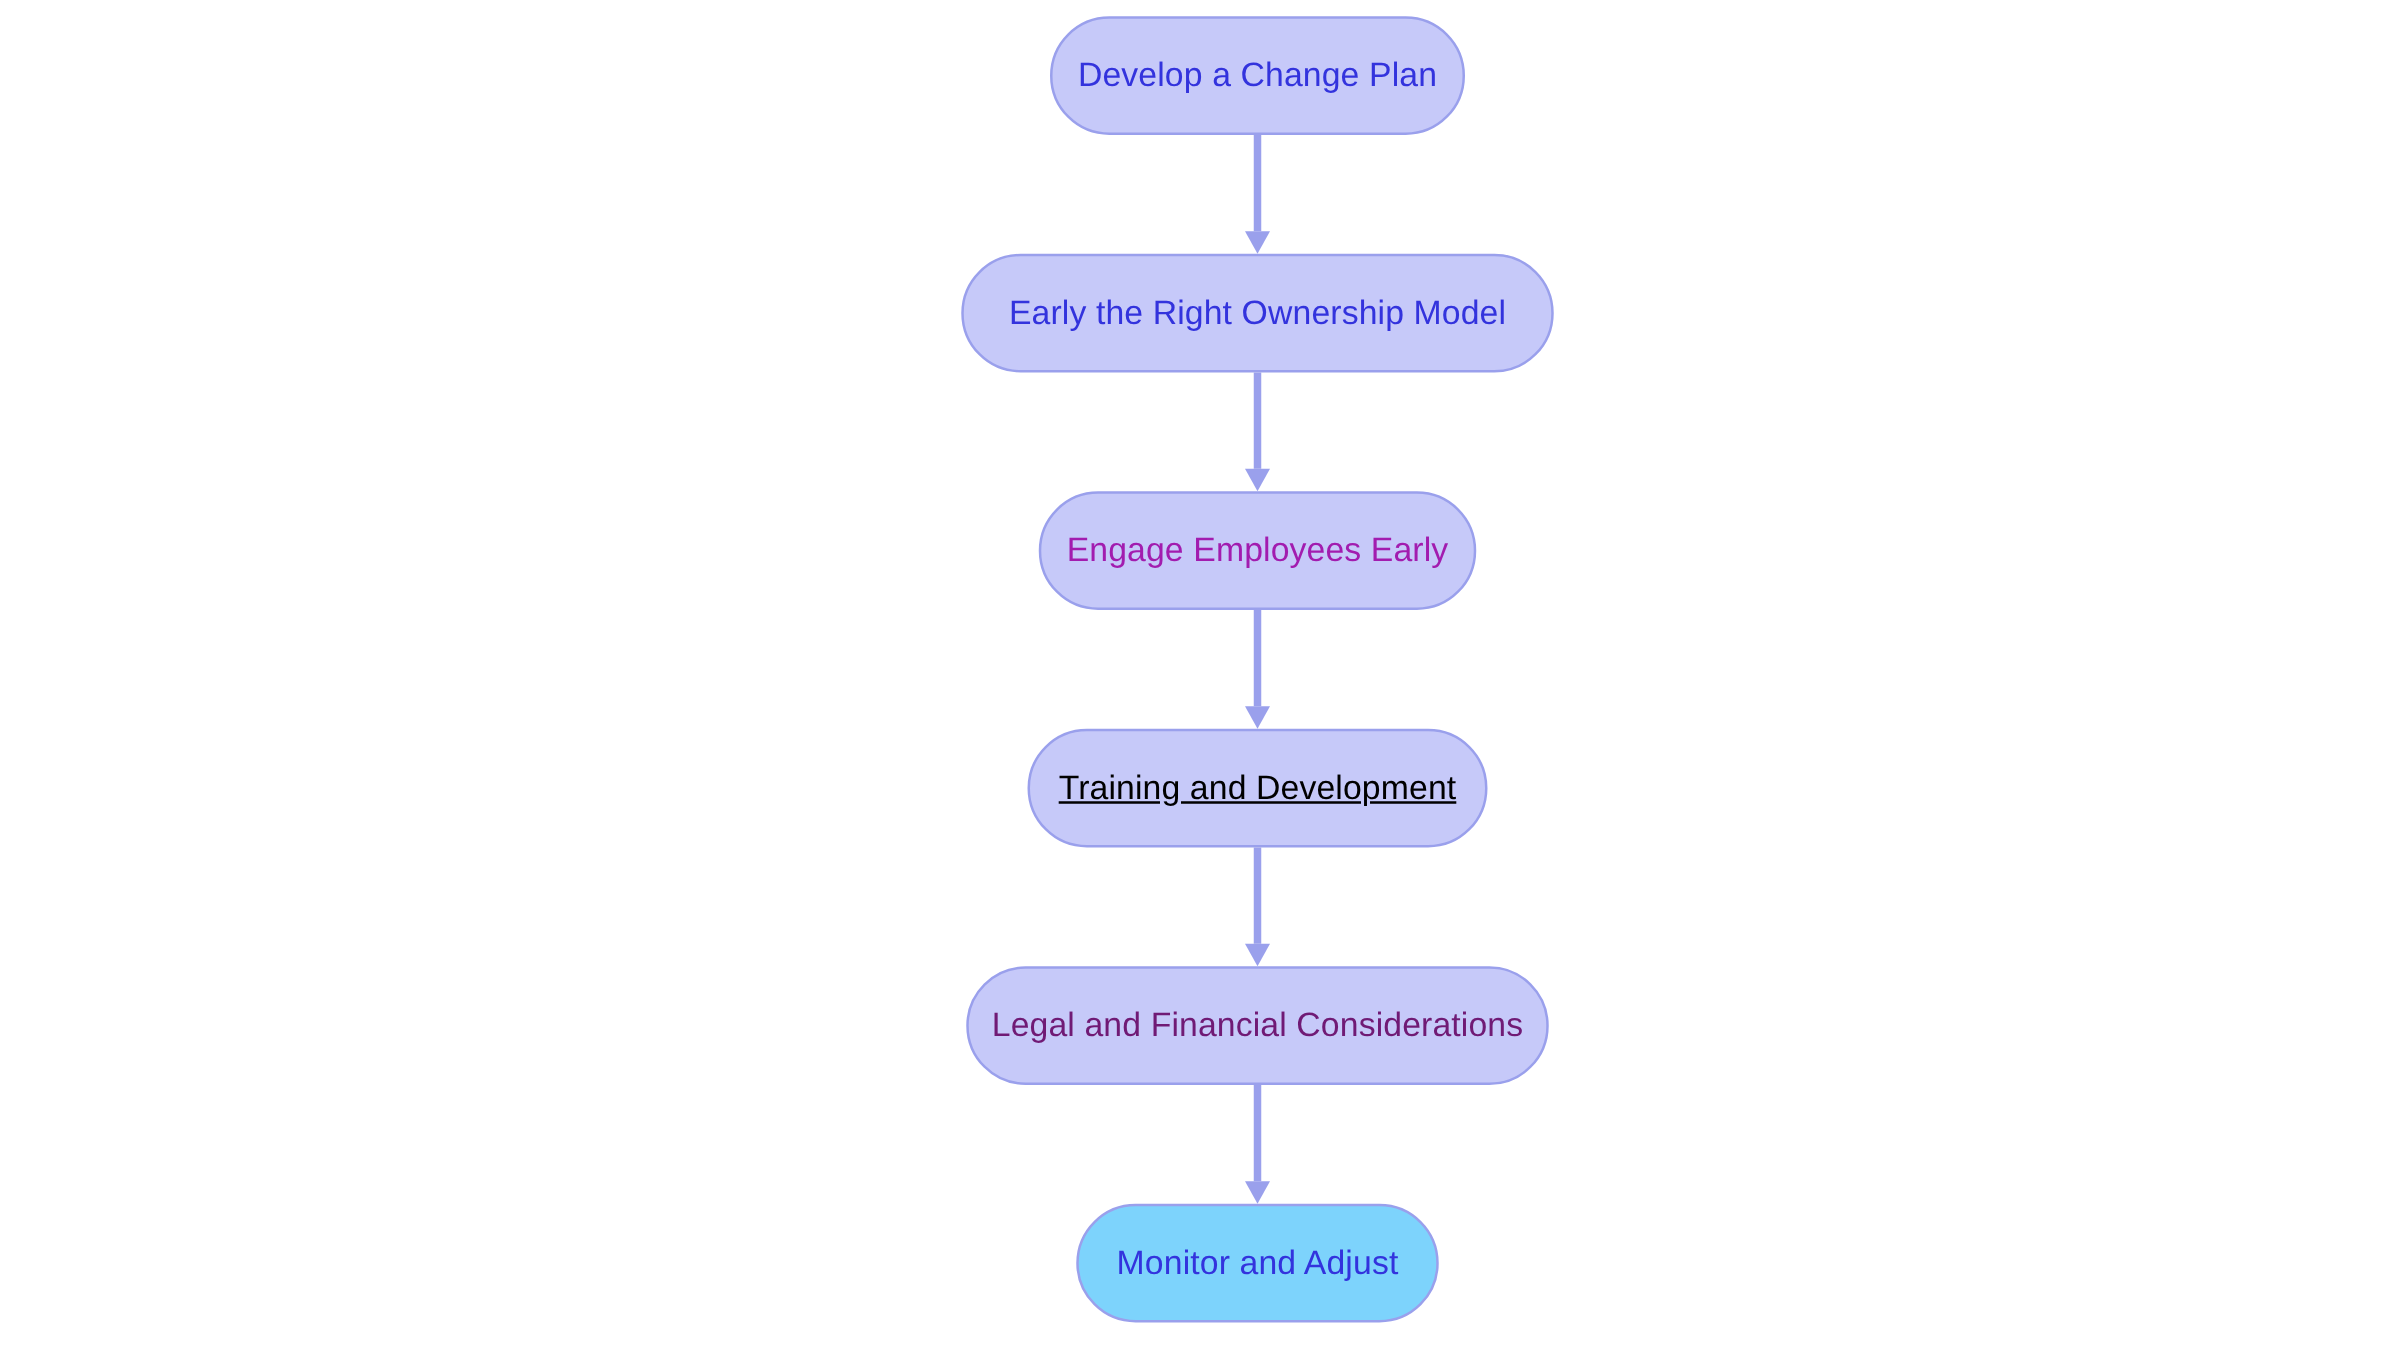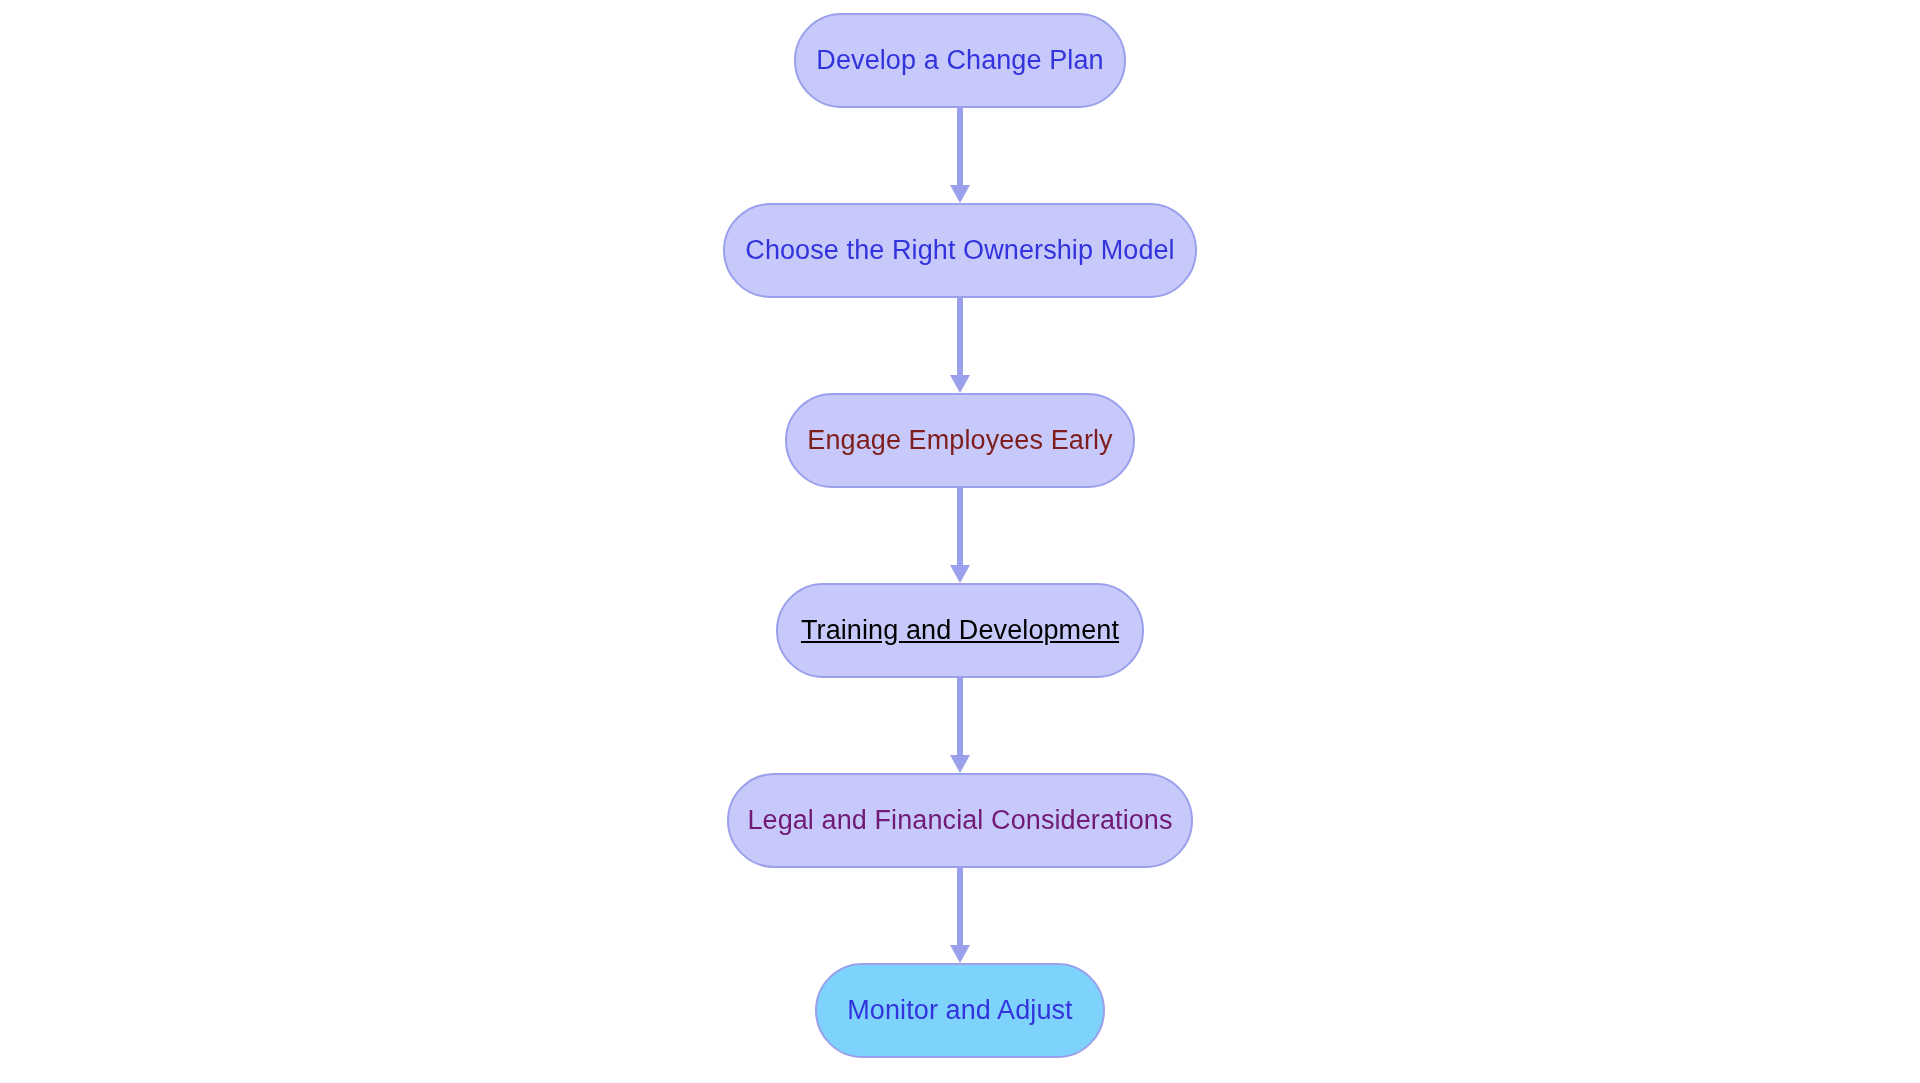--- a/index.html
+++ b/index.html
@@ -12,20 +12,21 @@
     height: 1083px;
     overflow: hidden;
     font-family: "Liberation Sans", "DejaVu Sans", sans-serif;
   }
 
   #flowchart-canvas {
     position: relative;
     width: 1692px;
     height: 1083px;
     background: #ffffff;
+    margin-left: 46px;
   }
 
   .flow-node {
     position: absolute;
     box-sizing: border-box;
     display: flex;
     align-items: center;
     justify-content: center;
     height: 95px;
     border-radius: 48px;
@@ -85,24 +86,24 @@
     <div class="flow-connector" style="left: 960px; top: 868px; height: 95px;">
       <svg width="24" height="95" viewBox="0 0 24 95">
         <rect x="9" y="0" width="6" height="77" fill="#9aa0ec"></rect>
         <polygon points="2,77 22,77 12,95" fill="#9aa0ec"></polygon>
       </svg>
     </div>
     <div class="flow-node" style="left: 960px; top: 13px; width: 332px; background: rgb(198, 201, 249); border-color: rgb(154, 160, 236);">
       <span class="flow-node-label" style="color: rgb(51, 51, 221);">Develop a Change Plan</span>
     </div>
     <div class="flow-node" style="left: 960px; top: 203px; width: 474px; background: rgb(198, 201, 249); border-color: rgb(154, 160, 236);">
-      <span class="flow-node-label" style="color: rgb(51, 51, 221);">Choose the Right Ownership Model</span>
+      <span class="flow-node-label" style="color: rgb(51, 51, 221);">Early the Right Ownership Model</span>
     </div>
     <div class="flow-node" style="left: 960px; top: 393px; width: 350px; background: rgb(198, 201, 249); border-color: rgb(154, 160, 236);">
-      <span class="flow-node-label" style="color: #7f1d1d;">Engage Employees Early</span>
+      <span class="flow-node-label" style="color: #a21caf;">Engage Employees Early</span>
     </div>
     <div class="flow-node" style="left: 960px; top: 583px; width: 368px; background: rgb(198, 201, 249); border-color: rgb(154, 160, 236);">
       <span class="flow-node-label" style="color: #000000; text-decoration: underline;">Training and Development</span>
     </div>
     <div class="flow-node" style="left: 960px; top: 773px; width: 466px; background: rgb(198, 201, 249); border-color: rgb(154, 160, 236);">
       <span class="flow-node-label" style="color: #701a75;">Legal and Financial Considerations</span>
     </div>
     <div class="flow-node" style="left: 960px; top: 963px; width: 290px; background: #7dd3fc; border-color: rgb(154, 160, 236);">
       <span class="flow-node-label" style="color: rgb(51, 51, 221);">Monitor and Adjust</span>
     </div>

